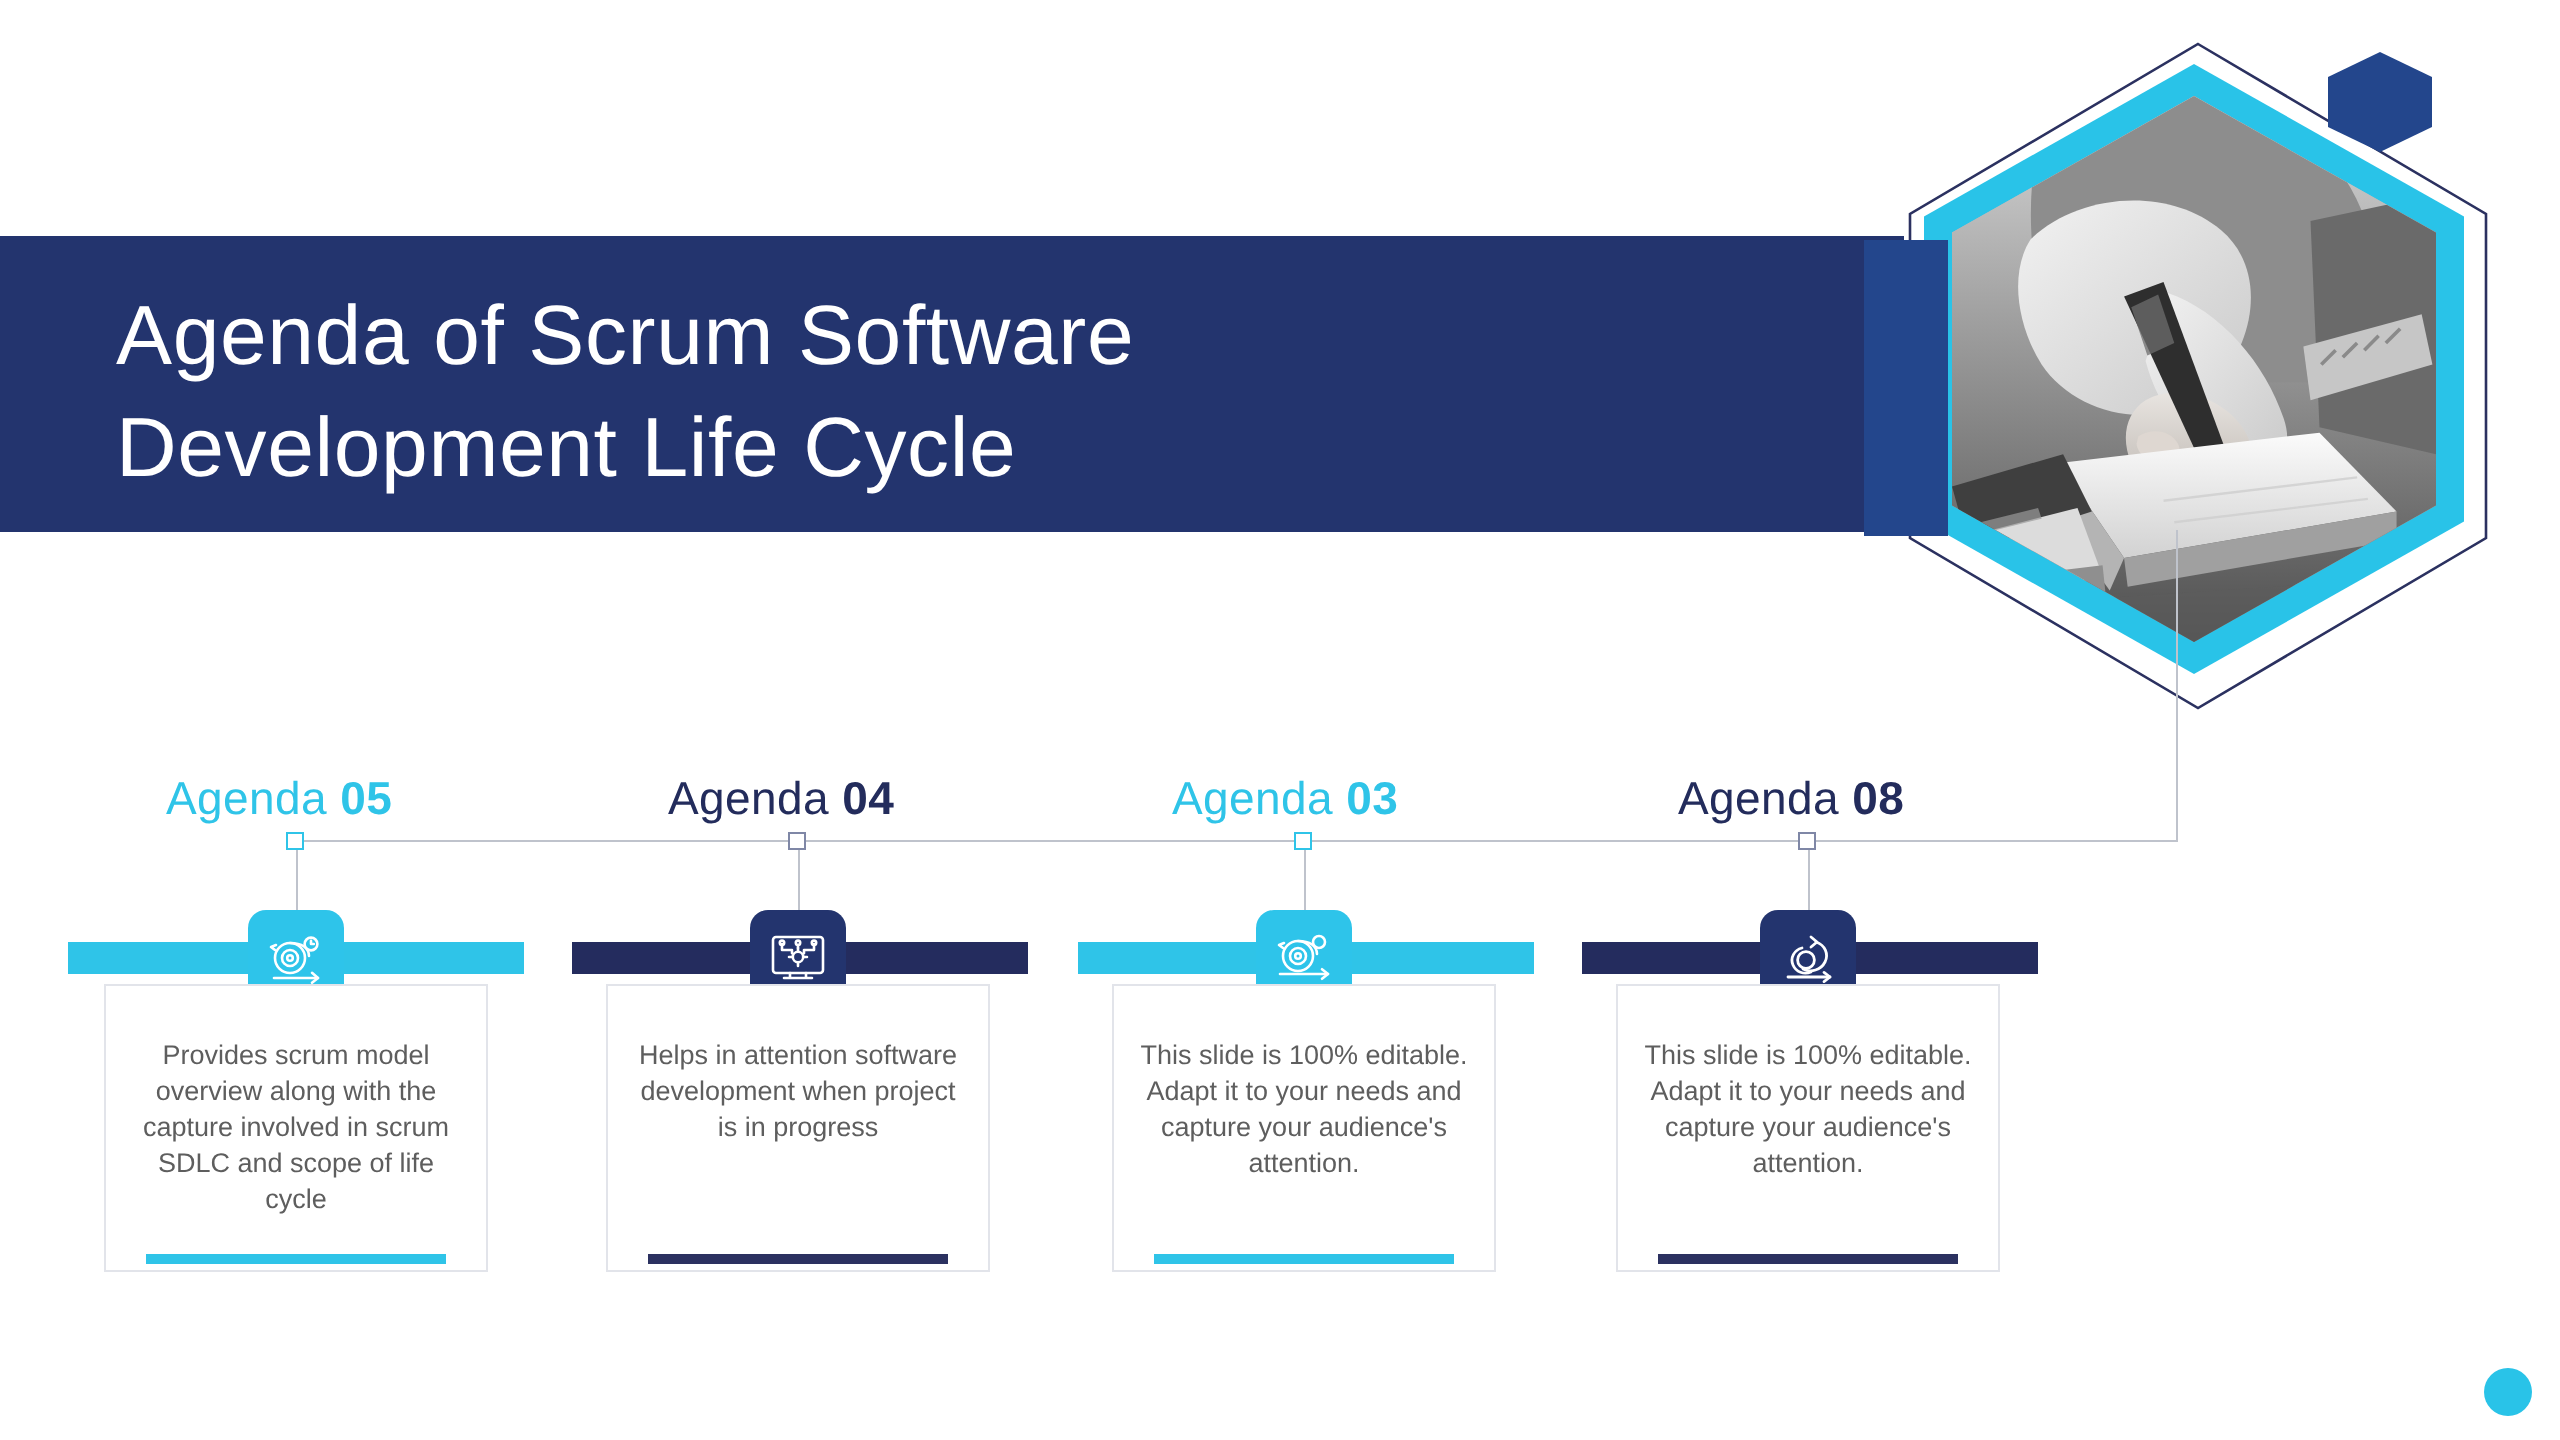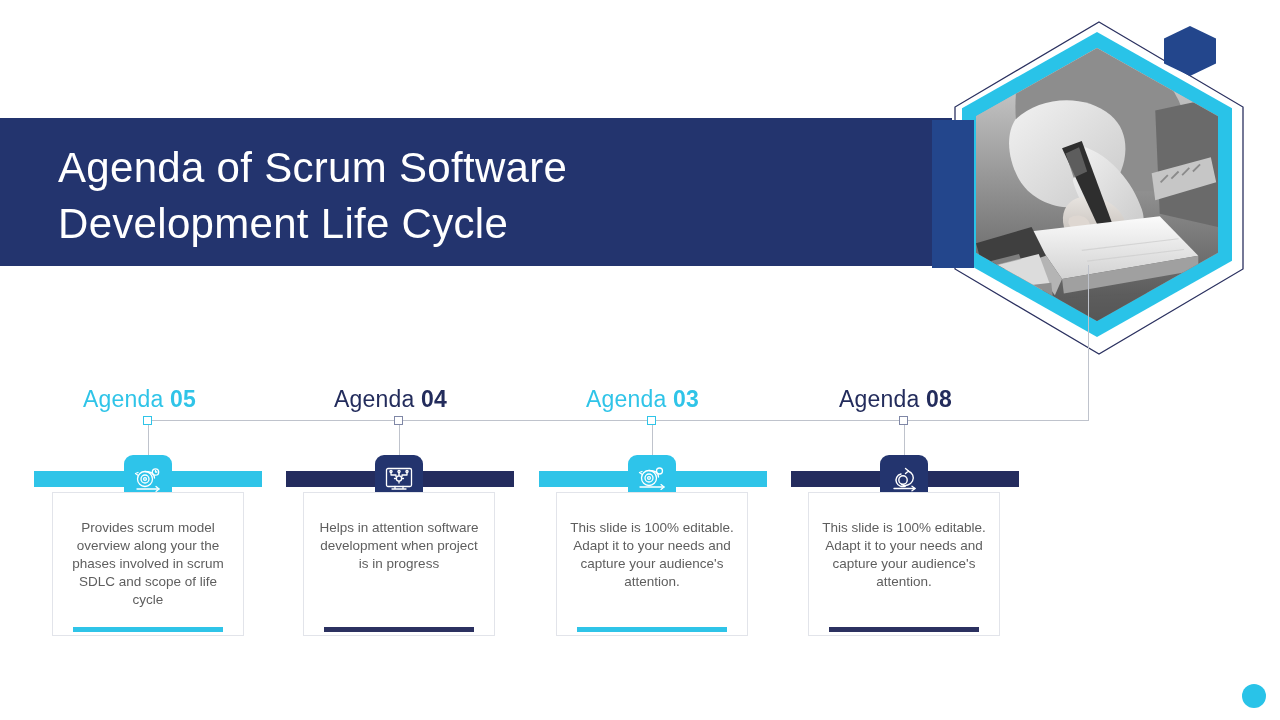--- a/index.html
+++ b/index.html
@@ -389,21 +389,21 @@
     <path d="M17.5 5.5 L20.5 8 L17.5 10.5"></path>
     <path d="M13 11 C9 12 7 16 8.5 19.5 C10 23 14 24.5 17.5 23"></path>
     <circle cx="15" cy="17" r="4.2"></circle>
     <path d="M6 25.5 H27"></path>
     <path d="M24 23.2 L27 25.5 L24 27.8"></path>
   </svg>
 </div>
 <div class="tile-arrow navy" style="left:897px;"></div>
 
 <div class="card" style="left:52px;">
-  <div class="card-text">Provides scrum model overview along your the phases involved in scrum SDLC and scope of life cycle</div>
+  <div class="card-text">Provides scrum model overview along with the capture involved in scrum SDLC and scope of life cycle</div>
   <div class="card-accent cyan"></div>
 </div>
 
 <div class="card" style="left:303px;">
   <div class="card-text">Helps in attention software development when project is in progress</div>
   <div class="card-accent navy"></div>
 </div>
 
 <div class="card" style="left:556px;">
   <div class="card-text">This slide is 100% editable. Adapt it to your needs and capture your audience's attention.</div>

